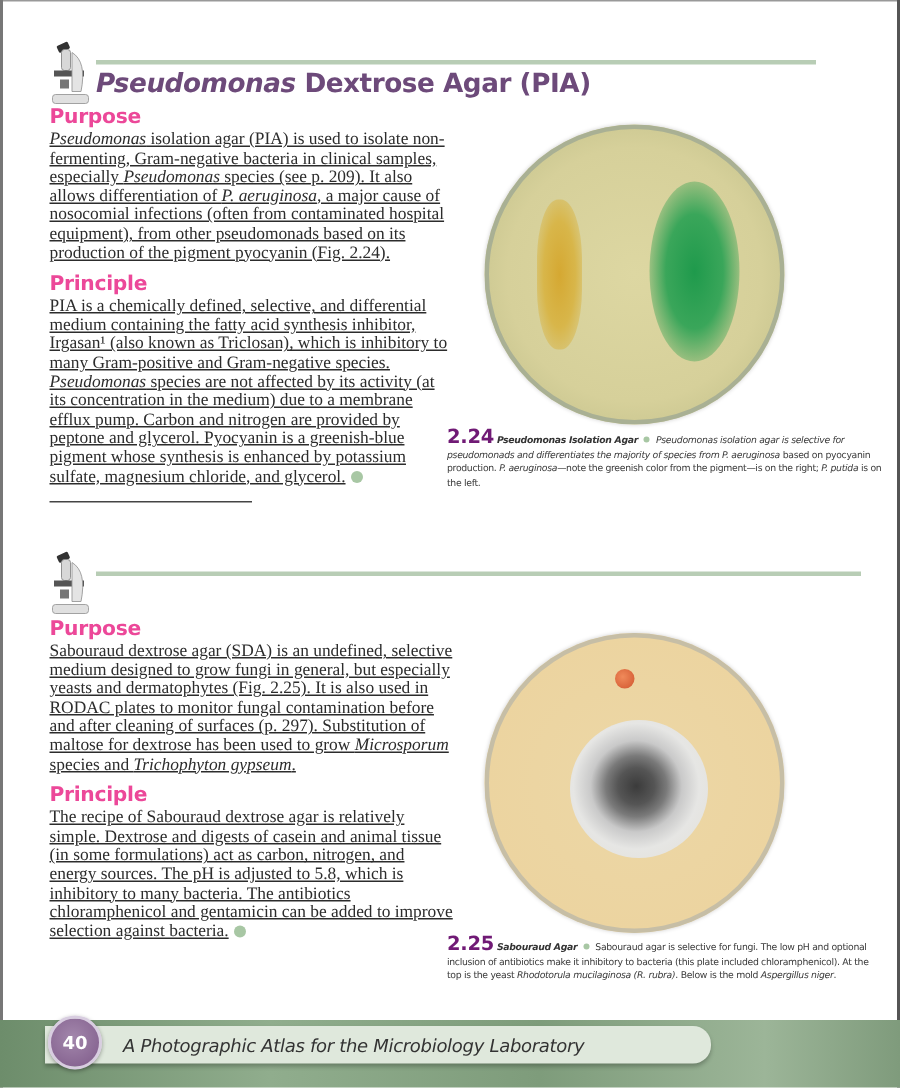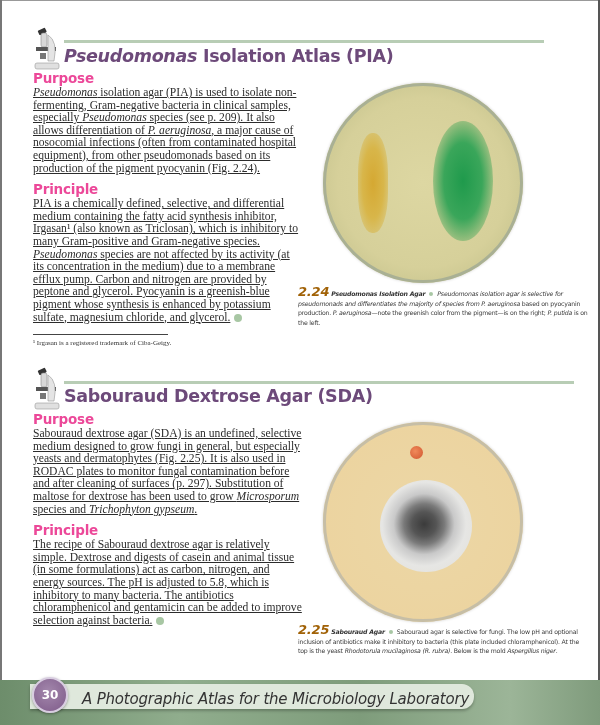--- a/index.html
+++ b/index.html
@@ -68,70 +68,69 @@
     background: radial-gradient(circle at 48% 48%, #3b3b3b 0%, #555 18%, #7a7a7a 30%, #c9c9c9 45%, #e6e6e4 62%, #e4e2dc 85%, rgba(236,212,160,0) 100%);
   }
 
   .caption {
     position:absolute; left:298px; width:290px;
     font-family:"DejaVu Sans", sans-serif; font-size:6.2px; line-height:9.5px;
     color:#3a3a3a; letter-spacing:-0.2px;
   }
   .cap1 { top:287px; }
   .cap2 { top:625px; }
-  .fig-num { font-family:"DejaVu Sans", sans-serif; font-weight:bold; font-size:13px; color:#a16207; margin-right:2px;font-style:italic; }
+  .fig-num { font-family:"DejaVu Sans", sans-serif; font-weight:bold; font-size:13px; color:#701a75; margin-right:2px; }
   .fig-title { font-weight:bold; color:#333; font-style:italic; }
   .fig-sep { display:inline-block; width:4px; height:4px; border-radius:50%; background:#a8c7a4; margin:0 4px; vertical-align:middle; }
   .caption i { font-style:italic; }
 
   .footer {
     position:absolute; left:0; top:680px; width:600px; height:45px;
     background: linear-gradient(90deg, #6d8d6b 0%, #90ad8d 30%, #7e9c7b 60%, #9cb598 85%, #7f9b7c 100%);
   }
   .footer-bar {
     position:absolute; left:30px; top:4px; width:444px; height:25px; border-radius:0 12px 12px 0;
     background:#dfe8dc; box-shadow:0 2px 3px rgba(0,0,0,0.25);
   }
   .page-num {
     position:absolute; left:32px; top:-3px; width:32px; height:32px; border-radius:50%;
     background: radial-gradient(circle at 45% 40%, #a387ac, #7e5a89);
     border:2px solid #d8cde0; color:#fff; font-family:"DejaVu Sans", sans-serif; font-weight:bold; font-size:12px;
     display:flex; align-items:center; justify-content:center; box-shadow:0 1px 3px rgba(0,0,0,0.35);
   }
   .footer-title {
     position:absolute; left:82px; top:10px; font-family:"DejaVu Sans", sans-serif; font-style:italic;
-    font-size:15px; color:#333; letter-spacing:-0.2px;
+    font-size:12px; color:#333; letter-spacing:-0.2px;
   }
 </style>
 </head>
 <body>
 
 <div class="page-border-top"></div>
 <div class="page-border-left"></div>
 <div class="page-border-right"></div>
 
 <div class="section sec1">
   <div class="rule"></div>
   <svg class="microscope" viewBox="0 0 30 44">
     <rect x="6" y="2" width="8" height="5" rx="1" fill="#333" transform="rotate(-25 10 4)"></rect>
     <rect x="9" y="6" width="6" height="14" rx="2" fill="#d8d8d8" stroke="#888" stroke-width="0.6"></rect>
     <rect x="4" y="20" width="20" height="4" fill="#555"></rect>
     <path d="M16 8 Q26 14 22 34 L16 34 Z" fill="#e4e4e4" stroke="#999" stroke-width="0.6"></path>
     <rect x="8" y="26" width="6" height="6" fill="#777"></rect>
     <rect x="3" y="36" width="24" height="6" rx="2" fill="#e0e0e0" stroke="#999" stroke-width="0.6"></rect>
   </svg>
-  <div class="title"><i>Pseudomonas</i><span> Isolation Atlas (PIA)</span></div>
+  <div class="title"><i>Pseudomonas</i><span> Dextrose Agar (PIA)</span></div>
 
   <div class="col" style="top:45px;">
     <div class="h2">Purpose</div>
     <p class="para"><i>Pseudomonas</i><span> isolation agar (PIA) is used to isolate non-fermenting, Gram-negative bacteria in clinical samples, especially </span><i>Pseudomonas</i><span> species (see p. 209). It also allows differentiation of </span><i>P. aeruginosa</i><span>, a major cause of nosocomial infections (often from contaminated hospital equipment), from other pseudomonads based on its production of the pigment pyocyanin (Fig. 2.24).</span></p>
     <div class="h2">Principle</div>
     <p class="para"><span>PIA is a chemically defined, selective, and differential medium containing the fatty acid synthesis inhibitor, Irgasan¹ (also known as Triclosan), which is inhibitory to many Gram-positive and Gram-negative species. </span><i>Pseudomonas</i><span> species are not affected by its activity (at its concentration in the medium) due to a membrane efflux pump. Carbon and nitrogen are provided by peptone and glycerol. Pyocyanin is a greenish-blue pigment whose synthesis is enhanced by potassium sulfate, magnesium chloride, and glycerol.</span><span class="dot"></span></p>
     <div class="footnote-rule"></div>
-    <div class="footnote">¹ Irgasan is a registered trademark of Ciba-Geigy.</div>
   </div>
 </div>
 
 <div class="plate plate1">
   <div class="streak-yellow"></div>
   <div class="streak-green"></div>
 </div>
 
 <div class="caption cap1">
   <span class="fig-num">2.24</span><span class="fig-title">Pseudomonas Isolation Agar</span><span class="fig-sep"></span><i>Pseudomonas isolation agar is selective for pseudomonads and differentiates the majority of species from </i><i>P. aeruginosa</i><span> based on pyocyanin production. </span><i>P. aeruginosa</i><span>—note the greenish color from the pigment—is on the right; </span><i>P. putida</i><span> is on the left.</span>
@@ -140,36 +139,35 @@
 <div class="section sec2">
   <div class="rule"></div>
   <svg class="microscope" viewBox="0 0 30 44">
     <rect x="6" y="2" width="8" height="5" rx="1" fill="#333" transform="rotate(-25 10 4)"></rect>
     <rect x="9" y="6" width="6" height="14" rx="2" fill="#d8d8d8" stroke="#888" stroke-width="0.6"></rect>
     <rect x="4" y="20" width="20" height="4" fill="#555"></rect>
     <path d="M16 8 Q26 14 22 34 L16 34 Z" fill="#e4e4e4" stroke="#999" stroke-width="0.6"></path>
     <rect x="8" y="26" width="6" height="6" fill="#777"></rect>
     <rect x="3" y="36" width="24" height="6" rx="2" fill="#e0e0e0" stroke="#999" stroke-width="0.6"></rect>
   </svg>
-  <div class="title"><span>Sabouraud Dextrose Agar (SDA)</span></div>
 
   <div class="col" style="top:46px;">
     <div class="h2">Purpose</div>
     <p class="para"><span>Sabouraud dextrose agar (SDA) is an undefined, selective medium designed to grow fungi in general, but especially yeasts and dermatophytes (Fig. 2.25). It is also used in RODAC plates to monitor fungal contamination before and after cleaning of surfaces (p. 297). Substitution of maltose for dextrose has been used to grow </span><i>Microsporum</i><span> species and </span><i>Trichophyton gypseum</i><span>.</span></p>
     <div class="h2">Principle</div>
     <p class="para"><span>The recipe of Sabouraud dextrose agar is relatively simple. Dextrose and digests of casein and animal tissue (in some formulations) act as carbon, nitrogen, and energy sources. The pH is adjusted to 5.8, which is inhibitory to many bacteria. The antibiotics chloramphenicol and gentamicin can be added to improve selection against bacteria.</span><span class="dot"></span></p>
   </div>
 </div>
 
 <div class="plate plate2">
   <div class="colony-red"></div>
   <div class="colony-mold"></div>
 </div>
 
 <div class="caption cap2">
   <span class="fig-num">2.25</span><span class="fig-title">Sabouraud Agar</span><span class="fig-sep"></span><span>Sabouraud agar is selective for fungi. The low pH and optional inclusion of antibiotics make it inhibitory to bacteria (this plate included chloramphenicol). At the top is the yeast </span><i>Rhodotorula mucilaginosa (R. rubra)</i><span>. Below is the mold </span><i>Aspergillus niger</i><span>.</span>
 </div>
 
 <div class="footer">
   <div class="footer-bar"></div>
-  <div class="page-num">30</div>
+  <div class="page-num">40</div>
   <div class="footer-title">A Photographic Atlas for the Microbiology Laboratory</div>
 </div>
 
 </body></html>

